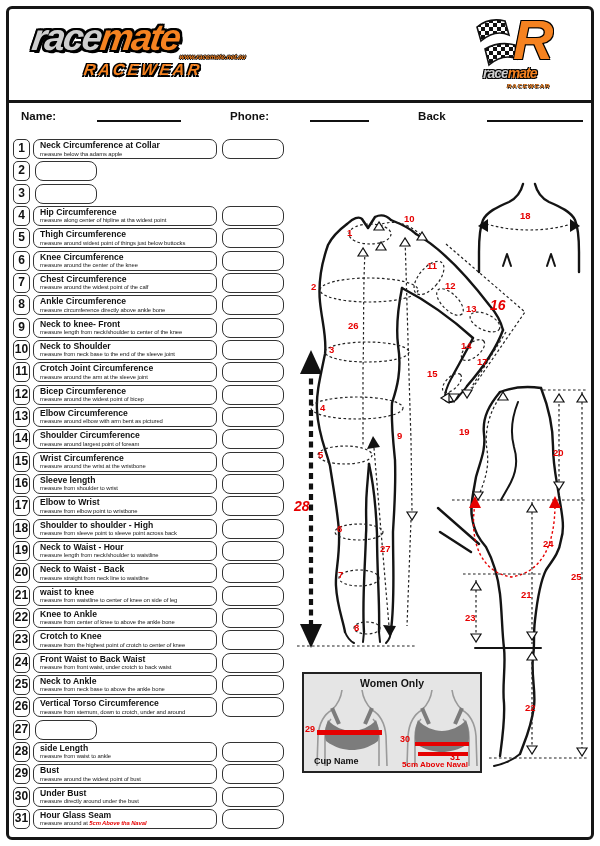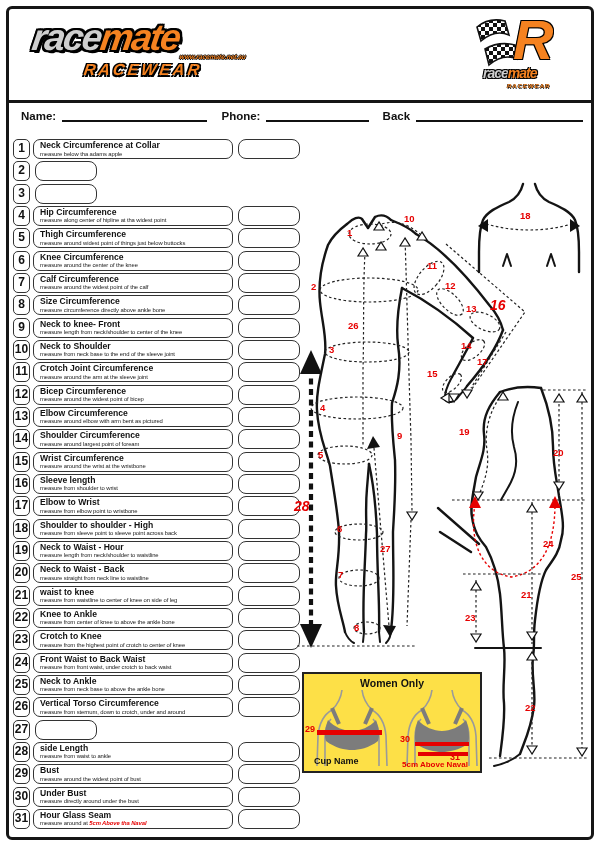--- a/index.html
+++ b/index.html
@@ -21,33 +21,33 @@
   .lr-R{position:absolute;left:52px;top:-4px;font:italic 900 56px "Liberation Sans",sans-serif;color:#f58220;
         text-shadow:-1px -1px 0 #000,1px -1px 0 #000,-1px 1px 0 #000,1px 1px 0 #000;}
   .lr-flags{position:absolute;left:8px;top:4px;}
   .lr-word{position:absolute;left:22px;top:54px;font:italic 900 14px "Liberation Sans",sans-serif;letter-spacing:-1px;white-space:nowrap;}
   .lr-race{color:#cfcfcf;text-shadow:-1px -1px 0 #000,1px -1px 0 #000,-1px 1px 0 #000,1px 1px 0 #000;}
   .lr-mate{color:#f58220;text-shadow:-1px -1px 0 #000,1px -1px 0 #000,-1px 1px 0 #000,1px 1px 0 #000;}
   .lr-sub{position:absolute;left:46px;top:72px;font:italic 900 6px "Liberation Sans",sans-serif;color:#f58220;letter-spacing:1px;
           text-shadow:-0.5px -0.5px 0 #000,0.5px 0.5px 0 #000;}
 
   
-  .contact{position:absolute;left:12px;top:99px;right:8px;display:flex;align-items:flex-end;font-weight:bold;font-size:11.5px;color:#111;}
+  .contact{position:absolute;left:12px;top:99px;right:8px;display:flex;align-items:flex-end;font-weight:bold;font-size:11.5px;color:#111;gap:35px;}
   .c-label{margin-right:6px;}
   .c-line{border-bottom:2px solid #111;height:12px;}
   .line-name{width:148px;margin-right:14px;}
   .line-phone{width:104px;margin-right:14px;}
   .line-email{width:170px;}
 
   
   .list{position:absolute;left:4px;top:130px;width:276px;}
   .row{display:flex;height:20px;margin-bottom:2.33px;}
   .numbox{width:17px;height:20px;border:1.4px solid #333;border-radius:5px;box-sizing:border-box;
           font:700 12px/17px "Liberation Sans",sans-serif;text-align:center;color:#111;flex:none;}
-  .descbox{width:200px;height:20px;border:1.4px solid #333;border-radius:7px;box-sizing:border-box;
+  .descbox{width:184px;height:20px;border:1.4px solid #333;border-radius:7px;box-sizing:border-box;
            margin-left:3px;padding:1px 0 0 6px;overflow:hidden;flex:none;}
   .title{font:700 8.6px/9.5px "Liberation Sans",sans-serif;color:#111;white-space:nowrap;}
   .sub{font:400 5.9px/6.5px "Liberation Sans",sans-serif;color:#222;letter-spacing:-0.1px;white-space:nowrap;}
   .sub-red{color:#e60000;font-style:italic;font-weight:700;}
   .valbox{width:62px;height:20px;border:1.4px solid #333;border-radius:8px;box-sizing:border-box;margin-left:5px;flex:none;background:#fff;}
 
   
   .diagram{position:absolute;left:280px;top:131px;}
   .bodyline{fill:none;stroke:#141414;stroke-width:2.4;stroke-linecap:round;stroke-linejoin:round;}
   .thin{stroke-width:2;}
@@ -55,21 +55,21 @@
   .dashred{fill:none;stroke:#e60000;stroke-width:1.4;stroke-dasharray:2.6 2.4;}
   .bigdash{fill:none;stroke:#111;stroke-width:4.2;stroke-dasharray:6 4.5;}
   .ell{fill:none;stroke:#222;stroke-width:1.2;stroke-dasharray:2.6 2.4;}
   .tri{fill:#fff;stroke:#111;stroke-width:1.2;}
   .trib{fill:#111;}
   .trir{fill:#e60000;}
   .dlabel{fill:#e60000;font:700 9.5px "Liberation Sans",sans-serif;}
   .dlabel.big{font:italic 900 14px "Liberation Sans",sans-serif;}
 
   
-  .women{position:absolute;left:293px;top:663px;width:180px;height:101px;border:2px solid #222;background:#fde047;box-sizing:border-box;}
+  .women{position:absolute;left:293px;top:663px;width:180px;height:101px;border:2px solid #222;background:#e5e5e5;box-sizing:border-box;}
   .w-title{position:absolute;left:0;right:0;top:3px;text-align:center;font:700 10.5px "Liberation Sans",sans-serif;color:#111;}
   .w-cup{position:absolute;left:10px;top:82px;font:700 9px "Liberation Sans",sans-serif;color:#111;}
   .w-note{position:absolute;left:98px;top:86px;font:700 8px "Liberation Sans",sans-serif;color:#e60000;}
   .w-num{position:absolute;font:700 9px "Liberation Sans",sans-serif;color:#e60000;}
   .bra{position:absolute;top:14px;}
   .braline{fill:none;stroke:#9a9a9a;stroke-width:1.6;}
   .bracup{fill:#7c7c7c;}
   .redbar{fill:#e60000;}
 </style>
 </head>
@@ -154,30 +154,30 @@
         <div class="descbox">
           <div class="title">Knee Circumference</div>
           <div class="sub"><span class="sub-black">measure around the center of the knee</span><span class="sub-red"></span></div>
         </div>
         <div class="valbox"></div>
       </div>
 
       <div class="row">
         <div class="numbox">7</div>
         <div class="descbox">
-          <div class="title">Calf Circumference</div>
+          <div class="title">Chest Circumference</div>
           <div class="sub"><span class="sub-black">measure around the widest point of the calf</span><span class="sub-red"></span></div>
         </div>
         <div class="valbox"></div>
       </div>
 
       <div class="row">
         <div class="numbox">8</div>
         <div class="descbox">
-          <div class="title">Size Circumference</div>
+          <div class="title">Ankle Circumference</div>
           <div class="sub"><span class="sub-black">measure circumference directly above ankle bone</span><span class="sub-red"></span></div>
         </div>
         <div class="valbox"></div>
       </div>
 
       <div class="row">
         <div class="numbox">9</div>
         <div class="descbox">
           <div class="title">Neck to knee- Front</div>
           <div class="sub"><span class="sub-black">measure length from neck/shoulder to center of the knee</span><span class="sub-red"></span></div>

